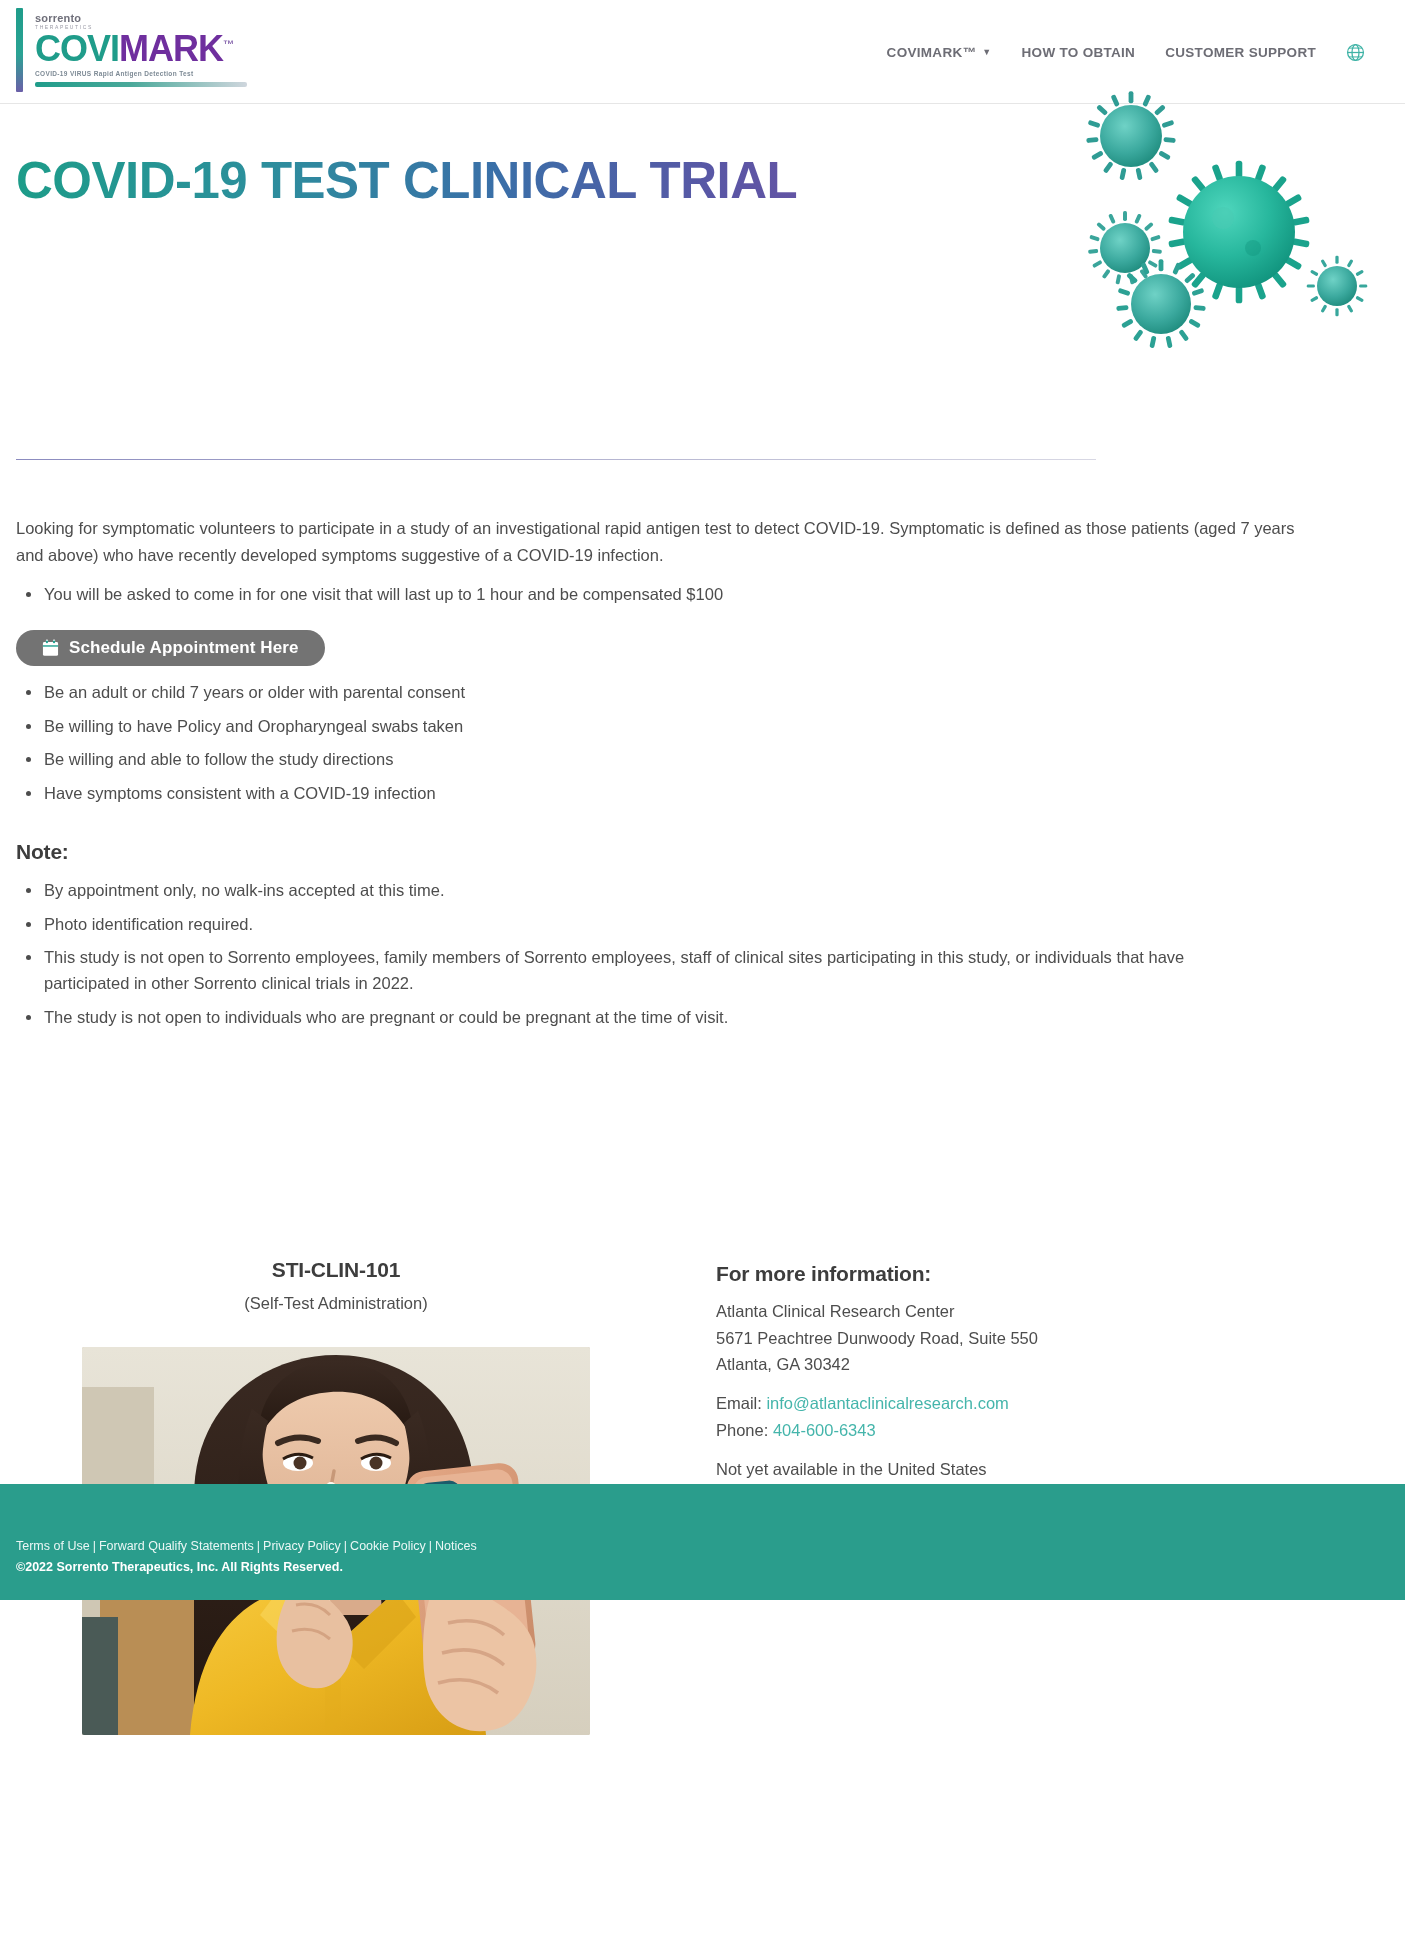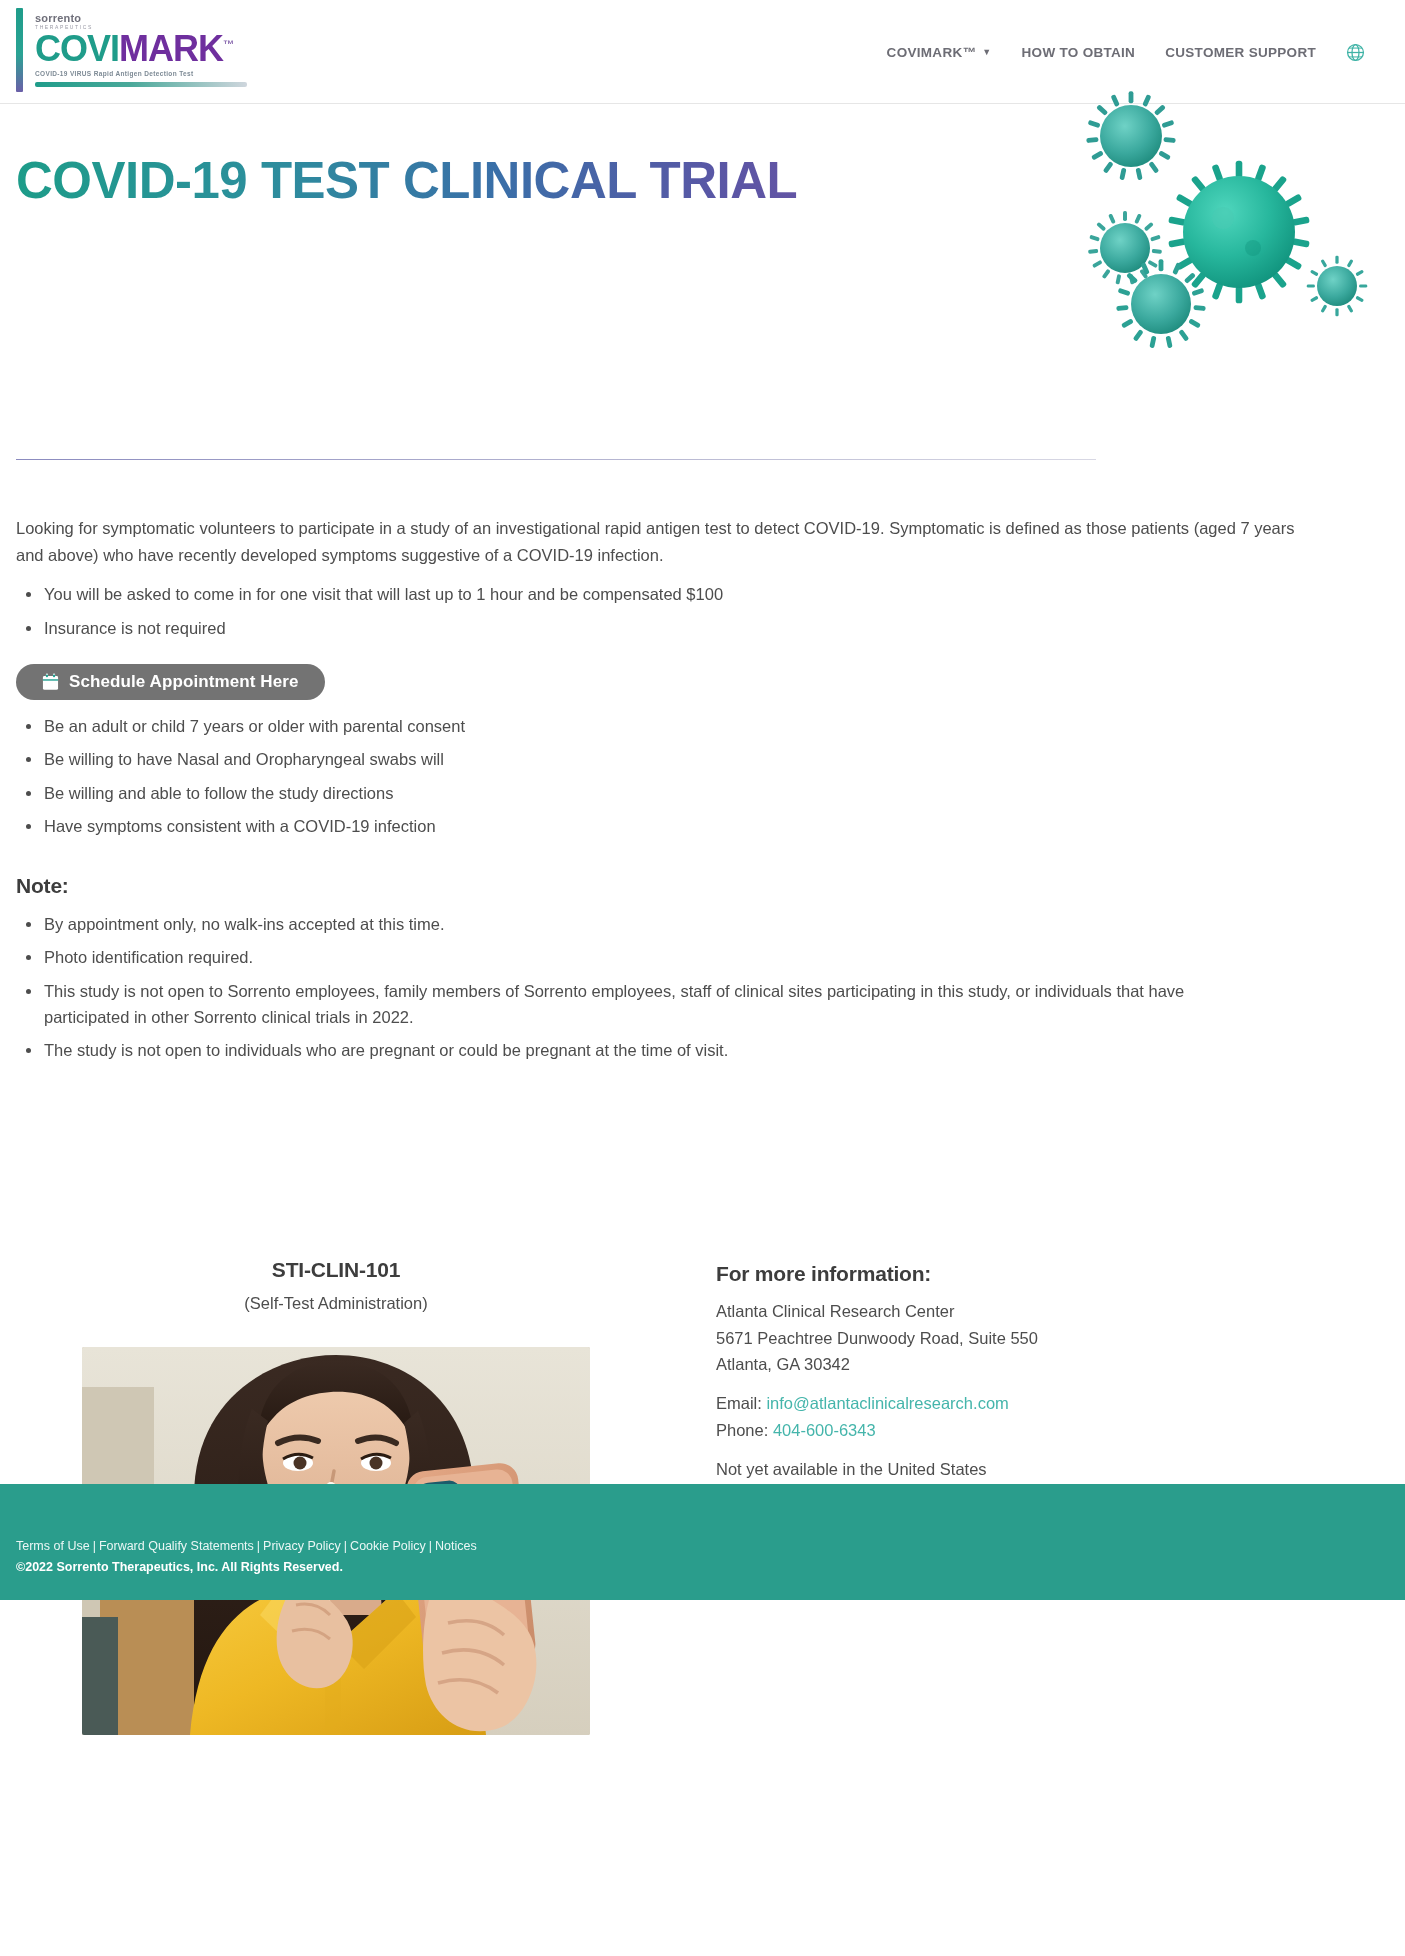--- a/index.html
+++ b/index.html
@@ -464,39 +464,38 @@
       </g>
     </svg>
   </div>
 
   <div class="content">
 
     <p class="intro">Looking for symptomatic volunteers to participate in a study of an investigational rapid antigen test to detect COVID-19. Symptomatic is defined as those patients (aged 7 years and above) who have recently developed symptoms suggestive of a COVID-19 infection.</p>
 
     <ul class="bullets">
       <li>You will be asked to come in for one visit that will last up to 1 hour and be compensated $100</li>
-      <li>Insurance is not required</li>
     </ul>
 
     <button class="cta">
       <svg class="cal-icon" viewBox="0 0 18 19">
         <rect x="1" y="3.2" width="16" height="14.6" rx="1.8" fill="#ffffff"></rect>
         <rect x="1" y="3.2" width="16" height="4.3" rx="1.8" fill="#ffffff"></rect>
         <rect x="1" y="6.6" width="16" height="1.5" fill="#22a191"></rect>
         <rect x="4.1" y="0.6" width="2.3" height="4.4" rx="1.1" fill="#ffffff"></rect>
         <rect x="11.6" y="0.6" width="2.3" height="4.4" rx="1.1" fill="#ffffff"></rect>
         <rect x="4.1" y="1.6" width="2.3" height="3" rx="1.1" fill="#22a191"></rect>
         <rect x="11.6" y="1.6" width="2.3" height="3" rx="1.1" fill="#22a191"></rect>
       </svg>
       <span>Schedule Appointment Here</span>
     </button>
 
     <ul class="bullets">
       <li>Be an adult or child 7 years or older with parental consent</li>
-      <li>Be willing to have Nasal and Oropharyngeal swabs will</li>
+      <li>Be willing to have Policy and Oropharyngeal swabs taken</li>
       <li>Be willing and able to follow the study directions</li>
       <li>Have symptoms consistent with a COVID-19 infection</li>
     </ul>
 
     <h2 class="sect">Note:</h2>
     <ul class="bullets">
       <li>By appointment only, no walk-ins accepted at this time.</li>
       <li>Photo identification required.</li>
       <li style="max-width:1210px;">This study is not open to Sorrento employees, family members of Sorrento employees, staff of clinical sites participating in this study, or individuals that have participated in other Sorrento clinical trials in 2022.</li>
       <li>The study is not open to individuals who are pregnant or could be pregnant at the time of visit.</li>

